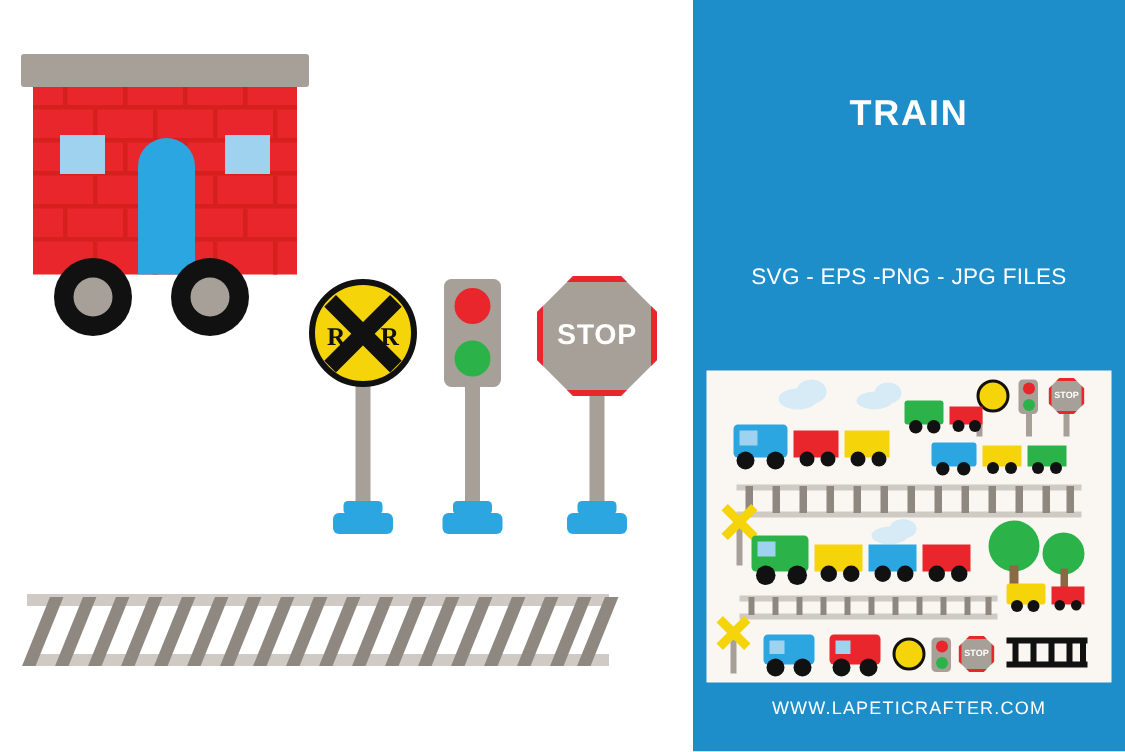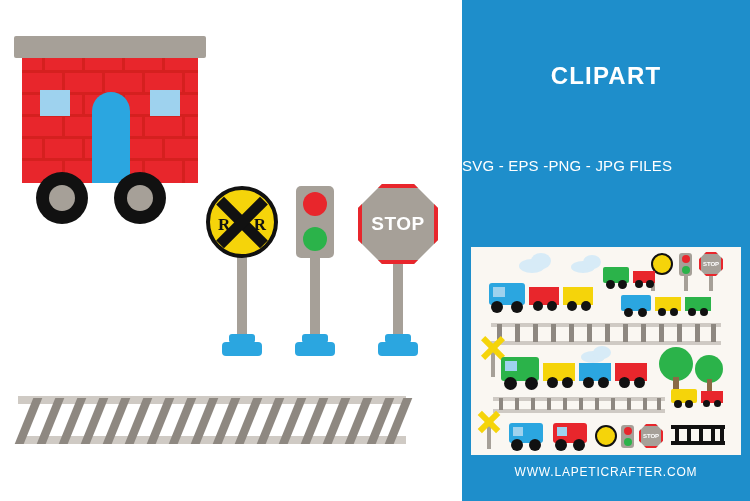--- a/index.html
+++ b/index.html
@@ -194,22 +194,23 @@
     position: absolute;
     left: 0; top: 128px;
     width: 288px;
     text-align: center;
     color: #ffffff;
     font-size: 15px;
     letter-spacing: 0.2px;
   }
   .formats {
     position: absolute;
-    left: 0; top: 157px;
+    left: 0; top: 176px;
     width: 288px;
+    text-align: center;
     color: #ffffff;
     font-size: 15px;
     letter-spacing: 0.2px;
   }
   .website {
     position: absolute;
     left: 0; bottom: 22px;
     width: 288px;
     text-align: center;
     color: #ffffff;
@@ -354,21 +355,21 @@
       <div class="tie" style="left:336px;"></div>
       <div class="tie" style="left:358px;"></div>
       <div class="tie" style="left:376px;"></div>
     </div>
 
   </div>
 
   <div class="right-panel">
 
     <div class="title">
-      <div>CLIPART</div>
+      <div>TRAIN</div>
     </div>
 
     <div class="formats">SVG - EPS -PNG - JPG FILES</div>
 
     <div class="website">WWW.LAPETICRAFTER.COM</div>
   </div>
 
   <div class="preview">
 
     <div class="pv pv-cloud" style="left:48px;top:12px;width:26px;height:14px;"></div>

